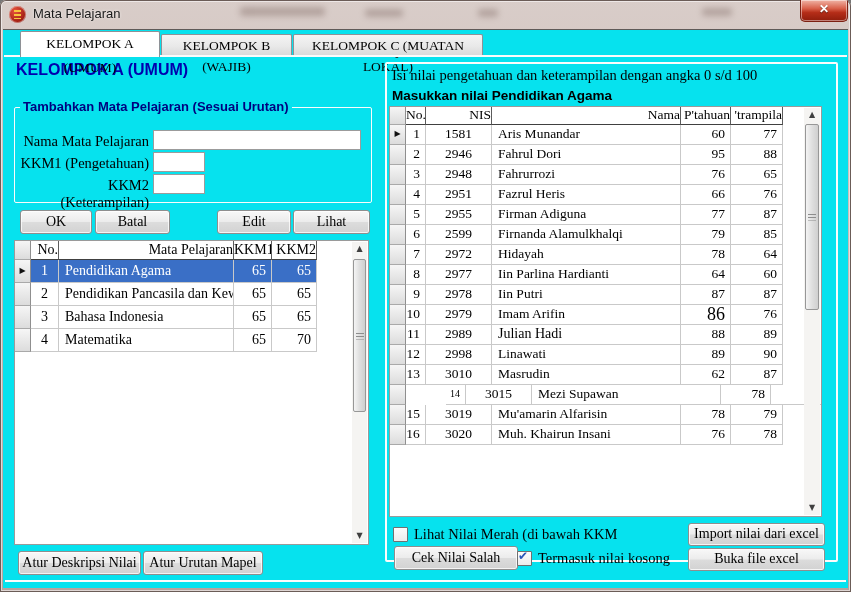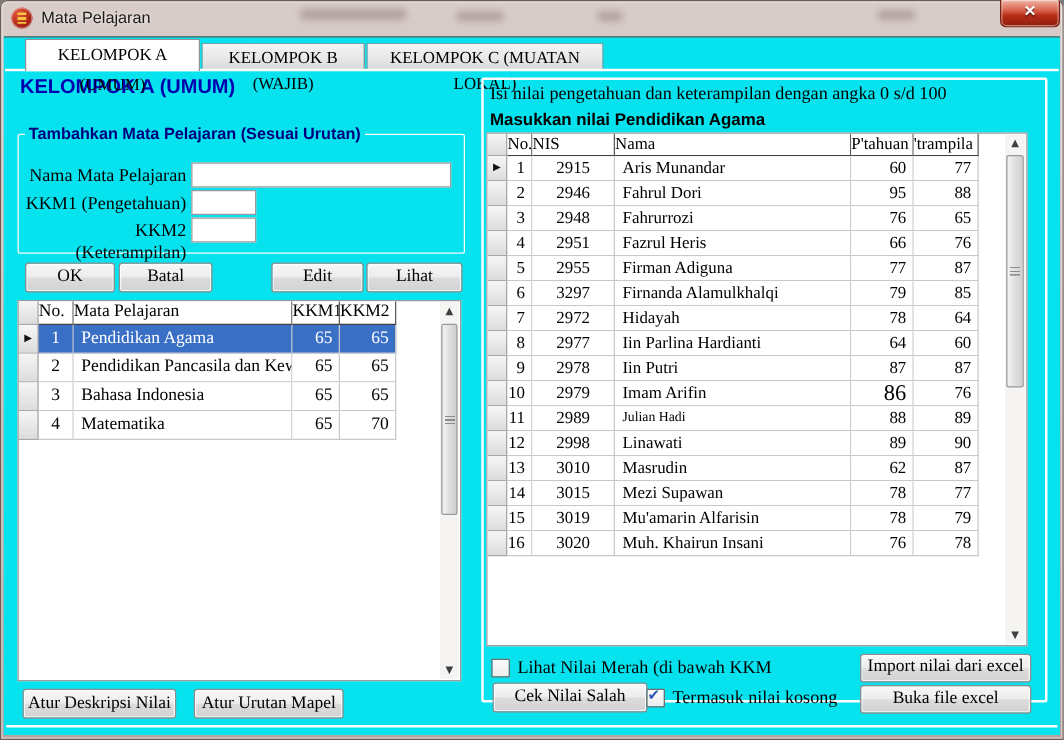--- a/index.html
+++ b/index.html
@@ -43,21 +43,21 @@
        font:14px "Liberation Serif",serif;padding:0 3px;box-sizing:content-box;}
   
   .btn{position:absolute;background:linear-gradient(#f8f8f8,#ececec 48%,#dcdcdc 52%,#d2d2d2);
        border:1px solid #8e8e8e;border-radius:3px;box-shadow:inset 0 0 0 1px rgba(255,255,255,.75);
        font:14px "Liberation Serif",serif;color:#000;text-align:center;cursor:pointer;}
   
   .grid{position:absolute;background:#fff;border:1px solid #9a9a9a;overflow:hidden;}
   .trow{display:flex;}
   .gcell{box-sizing:border-box;border-right:1px solid #c9c9c9;border-bottom:1px solid #c9c9c9;
        overflow:hidden;white-space:nowrap;background:#fff;}
-  .hcell{border-right:1px solid #5c5c5c;border-bottom:1px solid #404040;text-align:left;}
+  .hcell{border-right:1px solid #5c5c5c;border-bottom:1px solid #404040;text-align:right;}
   .icell{background:linear-gradient(#f6f6f6,#dcdcdc);border-right:1px solid #8f8f8f;
        border-bottom:1px solid #a9a9a9;text-align:center;color:#111;}
   .c-left{text-align:left;padding-left:6px;}
   .c-center{text-align:center;}
   .c-right{text-align:right;padding-right:5px;}
   .sel{background:#3a6fc6;color:#fff;}
   
   .vscroll{position:absolute;top:1px;bottom:1px;background:#f5f4f2;}
   .sb-arrow{position:absolute;left:0;right:0;height:14px;text-align:center;font-size:8px;
        color:#3f3f3f;line-height:14px;cursor:pointer;font-family:"DejaVu Sans",sans-serif;}
@@ -161,21 +161,21 @@
         <div class="trow">
           <div class="gcell icell" style="width: 16px; height: 23px; line-height: 21px; font-size: 14px; flex: 0 0 16px;"></div>
           <div class="gcell c-center" style="width: 28px; height: 23px; line-height: 21px; font-size: 14px; flex: 0 0 28px;">4</div>
           <div class="gcell c-left" style="width: 175px; height: 23px; line-height: 21px; font-size: 14px; flex: 0 0 175px;">Matematika</div>
           <div class="gcell c-right" style="width: 38px; height: 23px; line-height: 21px; font-size: 14px; flex: 0 0 38px;">65</div>
           <div class="gcell c-right" style="width: 45px; height: 23px; line-height: 21px; font-size: 14px; flex: 0 0 45px;">70</div>
         </div>
       </div>
 
     <div class="btn" style="left:15px;top:522px;width:121px;height:22px;line-height:21px;">Atur Deskripsi Nilai</div>
-    <div class="btn" style="left:152px;top:522px;width:118px;height:22px;line-height:21px;">Atur Urutan Mapel</div>
+    <div class="btn" style="left:140px;top:522px;width:118px;height:22px;line-height:21px;">Atur Urutan Mapel</div>
 
     <div class="rpanel">
       <div class="dash" style="left:8px;top:-14px;">-</div>
       <div class="info-line">Isi nilai pengetahuan dan keterampilan dengan angka 0 s/d 100</div>
       <div class="subtitle">Masukkan nilai Pendidikan Agama</div>
 
       <div class="grid" id="right-grid" style="left:2px;top:42px;width:431px;height:409px;">
         <div class="vscroll" style="right:1px;width:16px;">
           <div class="sb-arrow" style="top:0;">▲</div>
           <div class="sb-thumb" style="top:16px;height:184px;">
@@ -187,21 +187,21 @@
             <div class="gcell icell" style="width: 16px; height: 18px; line-height: 16px; font-size: 13.5px; flex: 0 0 16px;"></div>
             <div class="gcell hcell" style="width: 20px; height: 18px; line-height: 16px; font-size: 13.5px; flex: 0 0 20px;">No.</div>
             <div class="gcell hcell" style="width: 66px; height: 18px; line-height: 16px; font-size: 13.5px; flex: 0 0 66px;">NIS</div>
             <div class="gcell hcell" style="width: 189px; height: 18px; line-height: 16px; font-size: 13.5px; flex: 0 0 189px;">Nama</div>
             <div class="gcell hcell" style="width: 50px; height: 18px; line-height: 16px; font-size: 13.5px; flex: 0 0 50px;">P'tahuan</div>
             <div class="gcell hcell" style="width: 52px; height: 18px; line-height: 16px; font-size: 13.5px; flex: 0 0 52px;">'trampila</div>
           </div>
           <div class="trow">
             <div class="gcell icell" style="width: 16px; height: 20px; line-height: 18px; font-size: 8px; flex: 0 0 16px;">▶</div>
             <div class="gcell c-right" style="width: 20px; height: 20px; line-height: 18px; font-size: 13.5px; flex: 0 0 20px;">1</div>
-            <div class="gcell c-center" style="width: 66px; height: 20px; line-height: 18px; font-size: 13.5px; flex: 0 0 66px;">2915</div>
+            <div class="gcell c-center" style="width: 66px; height: 20px; line-height: 18px; font-size: 13.5px; flex: 0 0 66px;">1581</div>
             <div class="gcell c-left" style="width: 189px; height: 20px; line-height: 18px; font-size: 13.5px; flex: 0 0 189px;">Aris Munandar</div>
             <div class="gcell c-right" style="width: 50px; height: 20px; line-height: 18px; font-size: 13.5px; flex: 0 0 50px;">60</div>
             <div class="gcell c-right" style="width: 52px; height: 20px; line-height: 18px; font-size: 13.5px; flex: 0 0 52px;">77</div>
           </div>
           <div class="trow">
             <div class="gcell icell" style="width: 16px; height: 20px; line-height: 18px; font-size: 13.5px; flex: 0 0 16px;"></div>
             <div class="gcell c-right" style="width: 20px; height: 20px; line-height: 18px; font-size: 13.5px; flex: 0 0 20px;">2</div>
             <div class="gcell c-center" style="width: 66px; height: 20px; line-height: 18px; font-size: 13.5px; flex: 0 0 66px;">2946</div>
             <div class="gcell c-left" style="width: 189px; height: 20px; line-height: 18px; font-size: 13.5px; flex: 0 0 189px;">Fahrul Dori</div>
             <div class="gcell c-right" style="width: 50px; height: 20px; line-height: 18px; font-size: 13.5px; flex: 0 0 50px;">95</div>
@@ -227,21 +227,21 @@
             <div class="gcell icell" style="width: 16px; height: 20px; line-height: 18px; font-size: 13.5px; flex: 0 0 16px;"></div>
             <div class="gcell c-right" style="width: 20px; height: 20px; line-height: 18px; font-size: 13.5px; flex: 0 0 20px;">5</div>
             <div class="gcell c-center" style="width: 66px; height: 20px; line-height: 18px; font-size: 13.5px; flex: 0 0 66px;">2955</div>
             <div class="gcell c-left" style="width: 189px; height: 20px; line-height: 18px; font-size: 13.5px; flex: 0 0 189px;">Firman Adiguna</div>
             <div class="gcell c-right" style="width: 50px; height: 20px; line-height: 18px; font-size: 13.5px; flex: 0 0 50px;">77</div>
             <div class="gcell c-right" style="width: 52px; height: 20px; line-height: 18px; font-size: 13.5px; flex: 0 0 52px;">87</div>
           </div>
           <div class="trow">
             <div class="gcell icell" style="width: 16px; height: 20px; line-height: 18px; font-size: 13.5px; flex: 0 0 16px;"></div>
             <div class="gcell c-right" style="width: 20px; height: 20px; line-height: 18px; font-size: 13.5px; flex: 0 0 20px;">6</div>
-            <div class="gcell c-center" style="width: 66px; height: 20px; line-height: 18px; font-size: 13.5px; flex: 0 0 66px;">3297</div>
+            <div class="gcell c-center" style="width: 66px; height: 20px; line-height: 18px; font-size: 13.5px; flex: 0 0 66px;">2599</div>
             <div class="gcell c-left" style="width: 189px; height: 20px; line-height: 18px; font-size: 13.5px; flex: 0 0 189px;">Firnanda Alamulkhalqi</div>
             <div class="gcell c-right" style="width: 50px; height: 20px; line-height: 18px; font-size: 13.5px; flex: 0 0 50px;">79</div>
             <div class="gcell c-right" style="width: 52px; height: 20px; line-height: 18px; font-size: 13.5px; flex: 0 0 52px;">85</div>
           </div>
           <div class="trow">
             <div class="gcell icell" style="width: 16px; height: 20px; line-height: 18px; font-size: 13.5px; flex: 0 0 16px;"></div>
             <div class="gcell c-right" style="width: 20px; height: 20px; line-height: 18px; font-size: 13.5px; flex: 0 0 20px;">7</div>
             <div class="gcell c-center" style="width: 66px; height: 20px; line-height: 18px; font-size: 13.5px; flex: 0 0 66px;">2972</div>
             <div class="gcell c-left" style="width: 189px; height: 20px; line-height: 18px; font-size: 13.5px; flex: 0 0 189px;">Hidayah</div>
             <div class="gcell c-right" style="width: 50px; height: 20px; line-height: 18px; font-size: 13.5px; flex: 0 0 50px;">78</div>
@@ -268,21 +268,21 @@
             <div class="gcell c-right" style="width: 20px; height: 20px; line-height: 18px; font-size: 13.5px; flex: 0 0 20px;">10</div>
             <div class="gcell c-center" style="width: 66px; height: 20px; line-height: 18px; font-size: 13.5px; flex: 0 0 66px;">2979</div>
             <div class="gcell c-left" style="width: 189px; height: 20px; line-height: 18px; font-size: 13.5px; flex: 0 0 189px;">Imam Arifin</div>
             <div class="gcell c-right" style="width: 50px; height: 20px; line-height: 18px; font-size: 18px; flex: 0 0 50px;">86</div>
             <div class="gcell c-right" style="width: 52px; height: 20px; line-height: 18px; font-size: 13.5px; flex: 0 0 52px;">76</div>
           </div>
           <div class="trow">
             <div class="gcell icell" style="width: 16px; height: 20px; line-height: 18px; font-size: 13.5px; flex: 0 0 16px;"></div>
             <div class="gcell c-right" style="width: 20px; height: 20px; line-height: 18px; font-size: 13.5px; flex: 0 0 20px;">11</div>
             <div class="gcell c-center" style="width: 66px; height: 20px; line-height: 18px; font-size: 13.5px; flex: 0 0 66px;">2989</div>
-            <div class="gcell c-left" style="width: 189px; height: 20px; line-height: 18px; font-size: 11px; flex: 0 0 189px;">Julian Hadi</div>
+            <div class="gcell c-left" style="width: 189px; height: 20px; line-height: 18px; font-size: 14px; flex: 0 0 189px;">Julian Hadi</div>
             <div class="gcell c-right" style="width: 50px; height: 20px; line-height: 18px; font-size: 13.5px; flex: 0 0 50px;">88</div>
             <div class="gcell c-right" style="width: 52px; height: 20px; line-height: 18px; font-size: 13.5px; flex: 0 0 52px;">89</div>
           </div>
           <div class="trow">
             <div class="gcell icell" style="width: 16px; height: 20px; line-height: 18px; font-size: 13.5px; flex: 0 0 16px;"></div>
             <div class="gcell c-right" style="width: 20px; height: 20px; line-height: 18px; font-size: 13.5px; flex: 0 0 20px;">12</div>
             <div class="gcell c-center" style="width: 66px; height: 20px; line-height: 18px; font-size: 13.5px; flex: 0 0 66px;">2998</div>
             <div class="gcell c-left" style="width: 189px; height: 20px; line-height: 18px; font-size: 13.5px; flex: 0 0 189px;">Linawati</div>
             <div class="gcell c-right" style="width: 50px; height: 20px; line-height: 18px; font-size: 13.5px; flex: 0 0 50px;">89</div>
             <div class="gcell c-right" style="width: 52px; height: 20px; line-height: 18px; font-size: 13.5px; flex: 0 0 52px;">90</div>
@@ -290,21 +290,21 @@
           <div class="trow">
             <div class="gcell icell" style="width: 16px; height: 20px; line-height: 18px; font-size: 13.5px; flex: 0 0 16px;"></div>
             <div class="gcell c-right" style="width: 20px; height: 20px; line-height: 18px; font-size: 13.5px; flex: 0 0 20px;">13</div>
             <div class="gcell c-center" style="width: 66px; height: 20px; line-height: 18px; font-size: 13.5px; flex: 0 0 66px;">3010</div>
             <div class="gcell c-left" style="width: 189px; height: 20px; line-height: 18px; font-size: 13.5px; flex: 0 0 189px;">Masrudin</div>
             <div class="gcell c-right" style="width: 50px; height: 20px; line-height: 18px; font-size: 13.5px; flex: 0 0 50px;">62</div>
             <div class="gcell c-right" style="width: 52px; height: 20px; line-height: 18px; font-size: 13.5px; flex: 0 0 52px;">87</div>
           </div>
           <div class="trow">
             <div class="gcell icell" style="width: 16px; height: 20px; line-height: 18px; font-size: 13.5px; flex: 0 0 16px;"></div>
-            <div class="gcell c-right" style="width: 20px; height: 20px; line-height: 18px; font-size: 13px; flex: 0 0 20px;">14</div>
+            <div class="gcell c-right" style="width: 20px; height: 20px; line-height: 18px; font-size: 10px; flex: 0 0 20px; margin-left: 40px;">14</div>
             <div class="gcell c-center" style="width: 66px; height: 20px; line-height: 18px; font-size: 13.5px; flex: 0 0 66px;">3015</div>
             <div class="gcell c-left" style="width: 189px; height: 20px; line-height: 18px; font-size: 13.5px; flex: 0 0 189px;">Mezi Supawan</div>
             <div class="gcell c-right" style="width: 50px; height: 20px; line-height: 18px; font-size: 13.5px; flex: 0 0 50px;">78</div>
             <div class="gcell c-right" style="width: 52px; height: 20px; line-height: 18px; font-size: 13.5px; flex: 0 0 52px;">77</div>
           </div>
           <div class="trow">
             <div class="gcell icell" style="width: 16px; height: 20px; line-height: 18px; font-size: 13.5px; flex: 0 0 16px;"></div>
             <div class="gcell c-right" style="width: 20px; height: 20px; line-height: 18px; font-size: 13.5px; flex: 0 0 20px;">15</div>
             <div class="gcell c-center" style="width: 66px; height: 20px; line-height: 18px; font-size: 13.5px; flex: 0 0 66px;">3019</div>
             <div class="gcell c-left" style="width: 189px; height: 20px; line-height: 18px; font-size: 13.5px; flex: 0 0 189px;">Mu'amarin Alfarisin</div>

